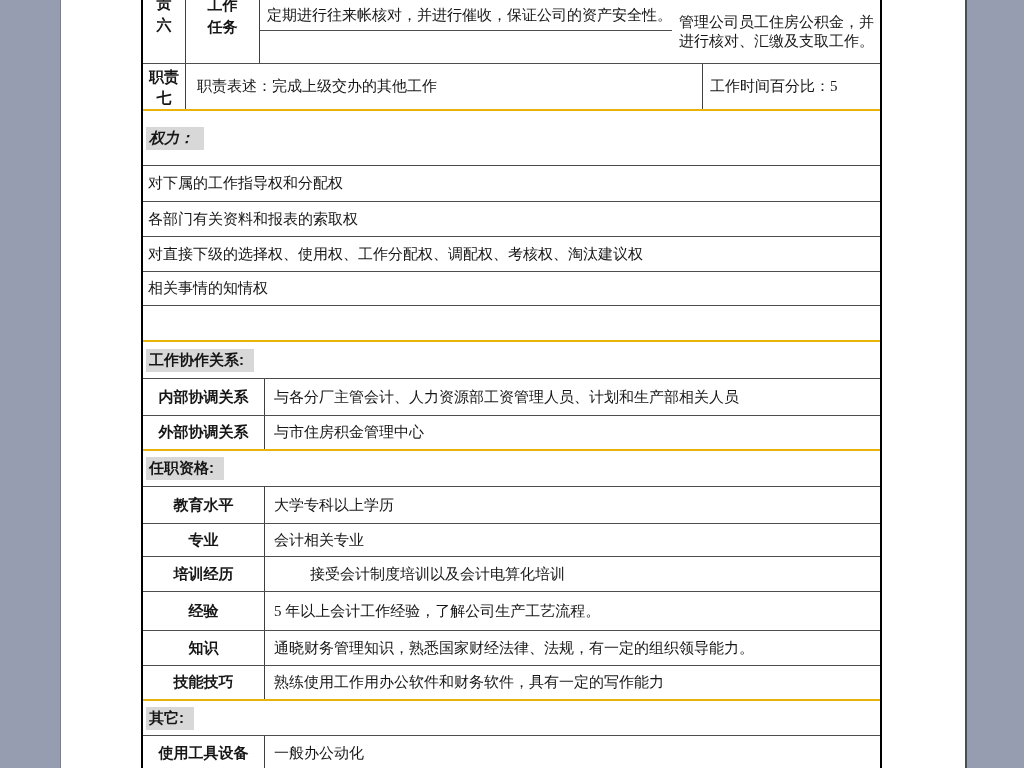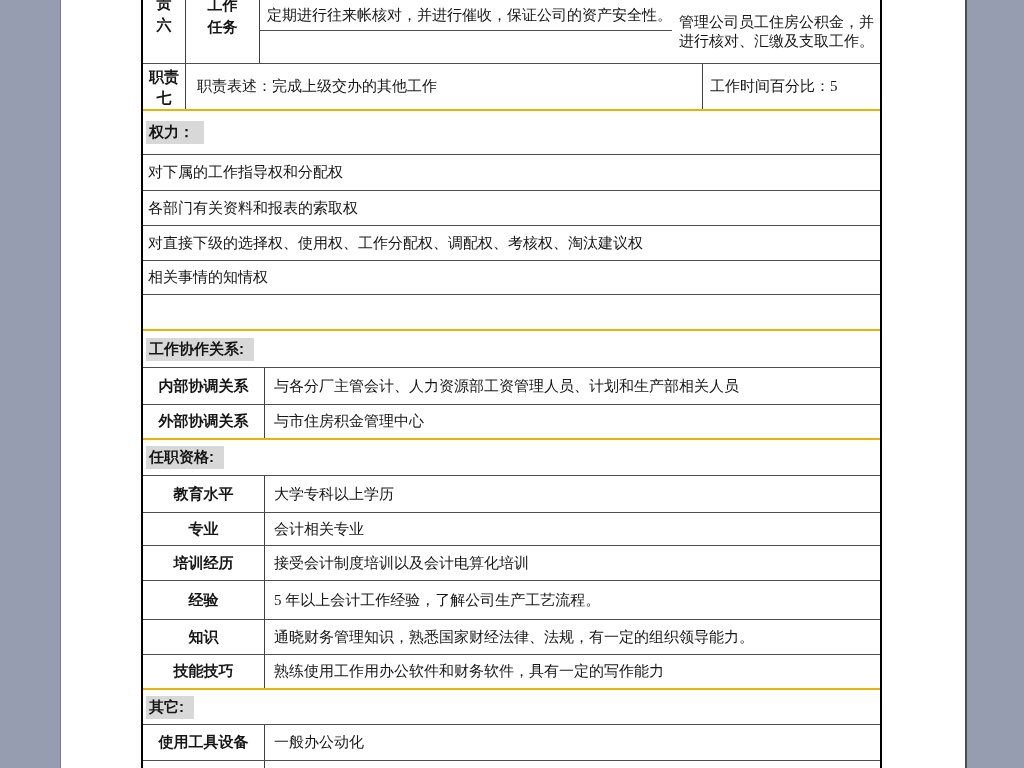--- a/index.html
+++ b/index.html
@@ -79,21 +79,21 @@
       <div class="cell small-label v">
         <div class="stack">
           <div>职责</div>
           <div>七</div>
         </div>
       </div>
       <div class="cell desc-cell v">职责表述：完成上级交办的其他工作</div>
       <div class="cell time-cell">工作时间百分比：5</div>
     </div>
 
-    <div class="row" style="height:44px;">
+    <div class="row" style="height:55px;font-style:italic;">
       <div class="cell section-header">
         <span class="hl">权力：</span>
       </div>
     </div>
     <div class="row" style="height:36px;">
       <div class="cell auth-item">对下属的工作指导权和分配权</div>
     </div>
     <div class="row" style="height:35px;">
       <div class="cell auth-item">各部门有关资料和报表的索取权</div>
     </div>
@@ -127,21 +127,21 @@
       </div>
     </div>
     <div class="row" style="height:37px;">
       <div class="cell label-cell v">教育水平</div>
       <div class="cell value-cell">大学专科以上学历</div>
     </div>
     <div class="row" style="height:33px;">
       <div class="cell label-cell v">专业</div>
       <div class="cell value-cell">会计相关专业</div>
     </div>
-    <div class="row" style="height:35px;">
+    <div class="row" style="height:35px;gap:36px;">
       <div class="cell label-cell v">培训经历</div>
       <div class="cell value-cell">接受会计制度培训以及会计电算化培训</div>
     </div>
     <div class="row" style="height:39px;">
       <div class="cell label-cell v">经验</div>
       <div class="cell value-cell">5 年以上会计工作经验，了解公司生产工艺流程。</div>
     </div>
     <div class="row" style="height:35px;">
       <div class="cell label-cell v">知识</div>
       <div class="cell value-cell">通晓财务管理知识，熟悉国家财经法律、法规，有一定的组织领导能力。</div>

